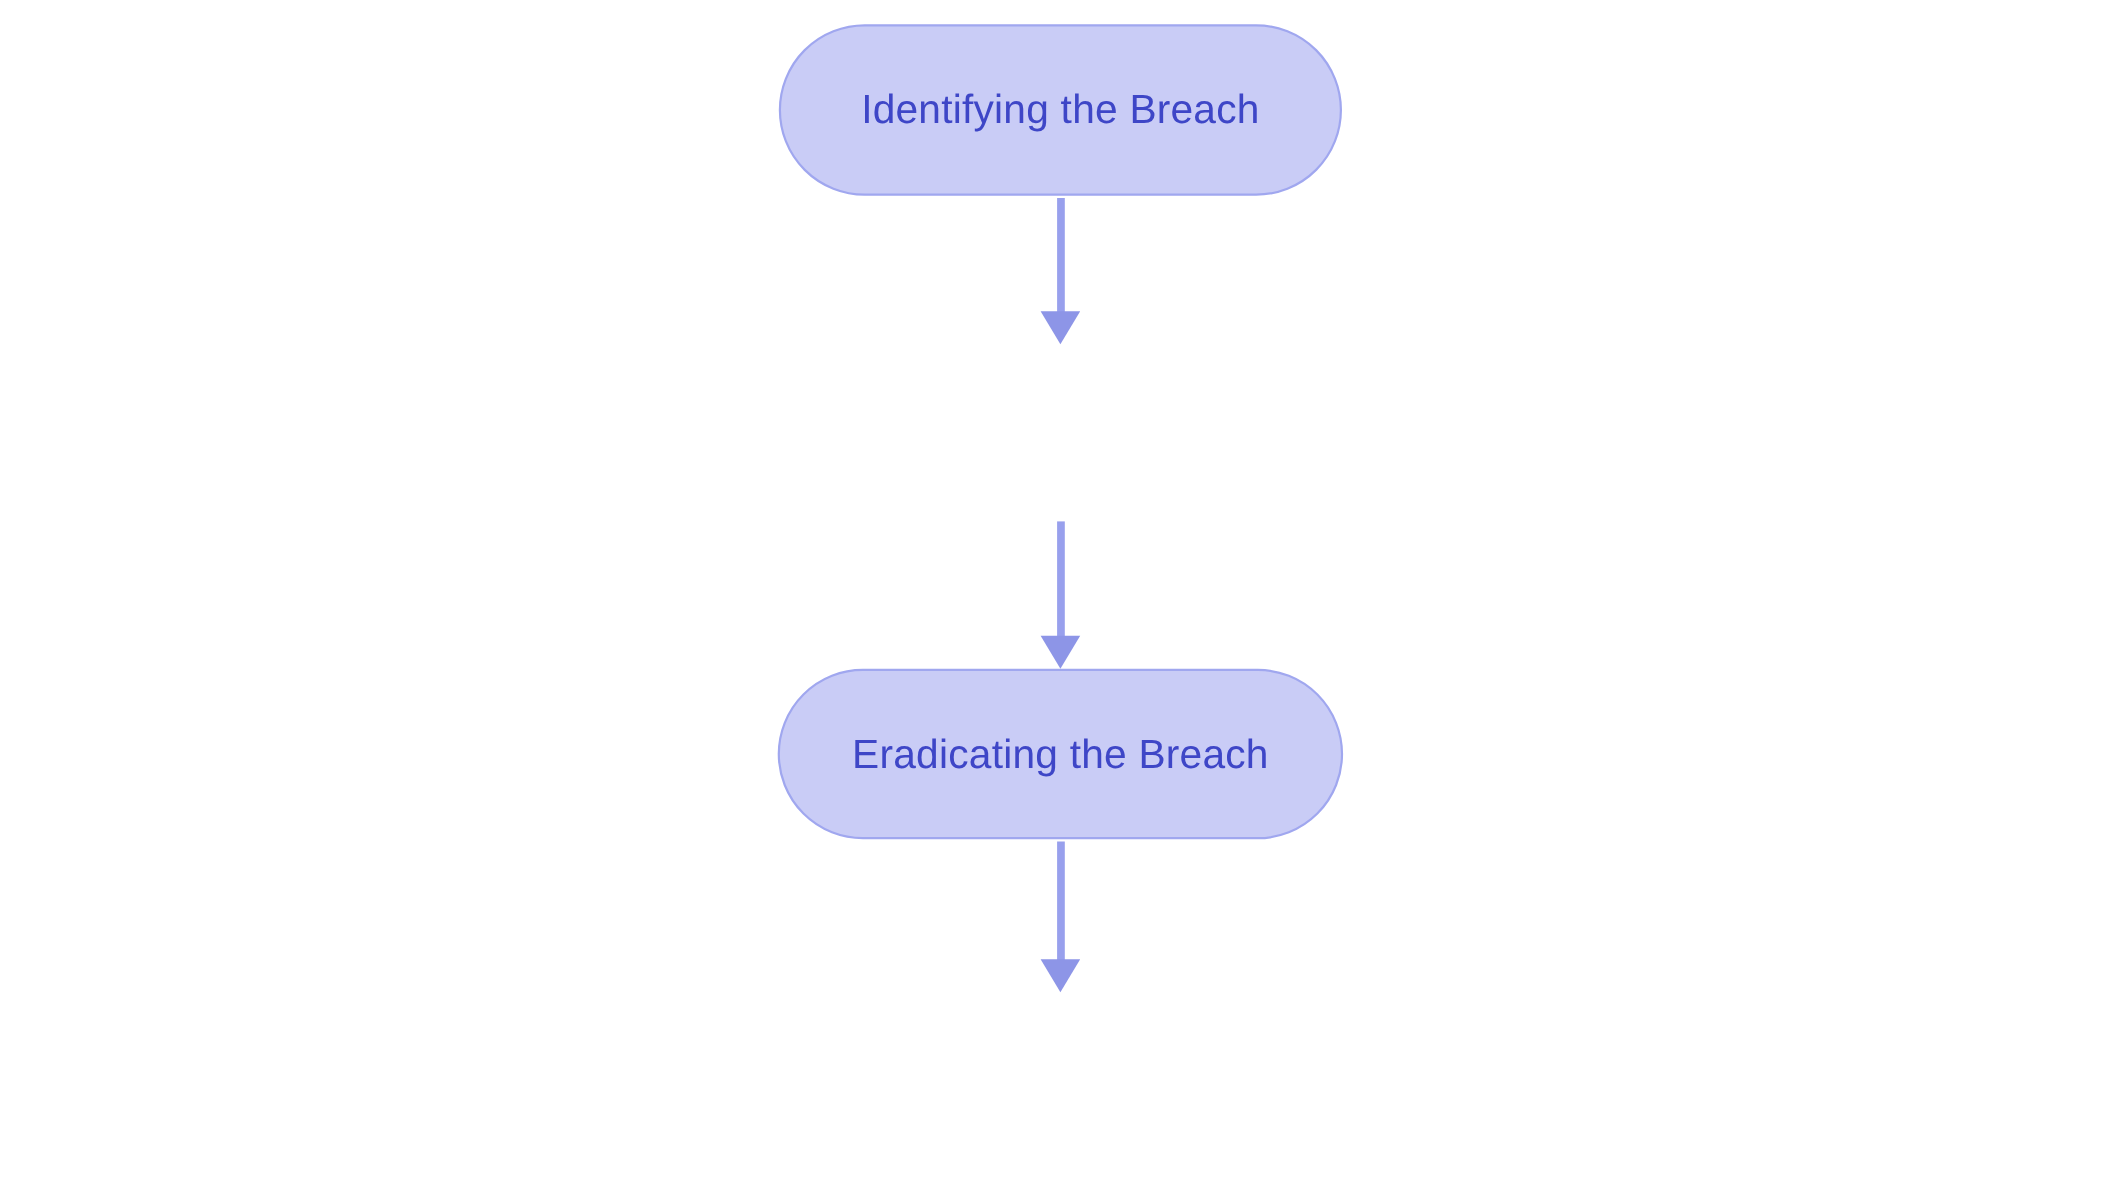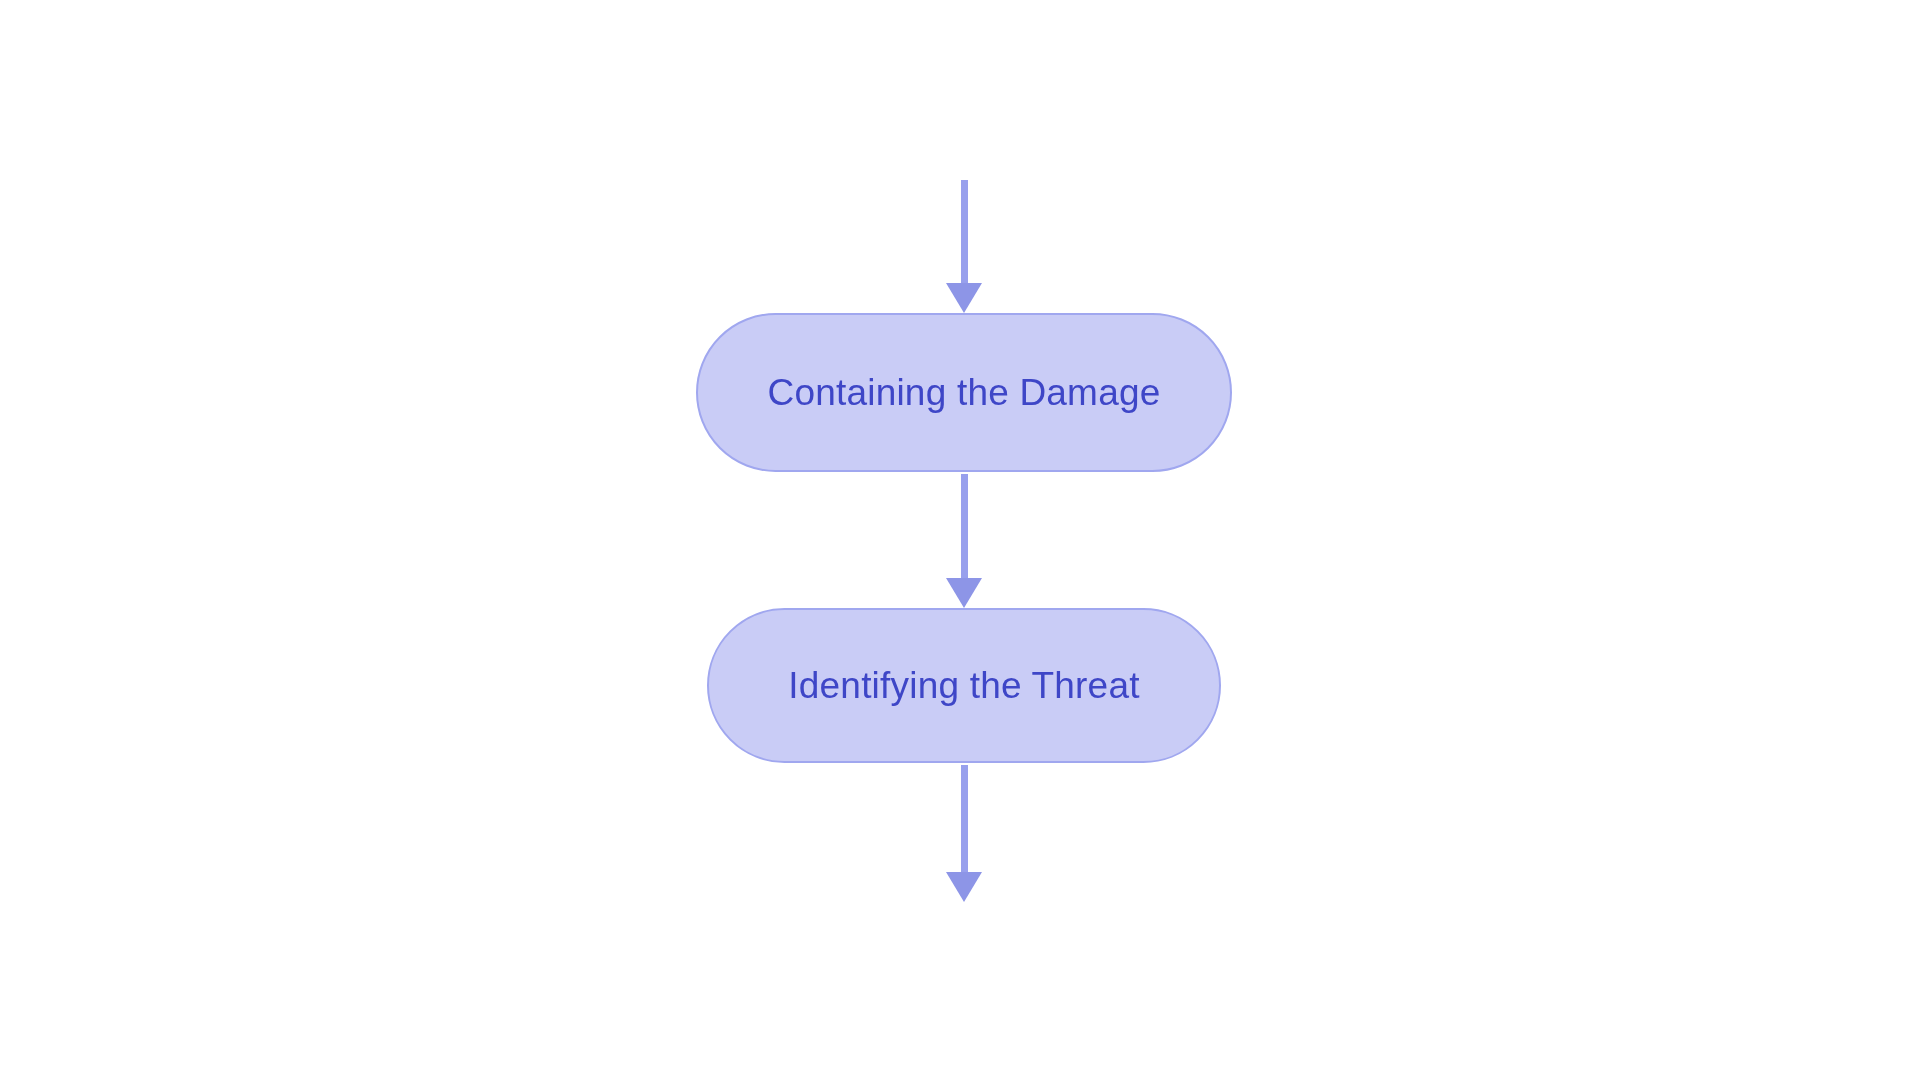--- a/index.html
+++ b/index.html
@@ -57,32 +57,32 @@
   .stem-2 { top: 474px; height: 105px; }
   .head-2 { top: 578px; }
   .stem-3 { top: 765px; height: 108px; }
   .head-3 { top: 872px; }
 </style>
 </head>
 <body>
 
 <div class="canvas">
 
+  <div class="flow-node node-1">
+    <span class="node-label">Identifying the Breach</span>
+  </div>
 
   <div class="arrow-stem stem-1"></div>
   <div class="arrow-head head-1"></div>
 
-  <div class="flow-node node-2">
-    <span class="node-label">Containing the Damage</span>
-  </div>
 
   <div class="arrow-stem stem-2"></div>
   <div class="arrow-head head-2"></div>
 
   <div class="flow-node node-3">
-    <span class="node-label">Identifying the Threat</span>
+    <span class="node-label">Eradicating the Breach</span>
   </div>
 
   <div class="arrow-stem stem-3"></div>
   <div class="arrow-head head-3"></div>
 
 
 </div>
 
 </body></html>

